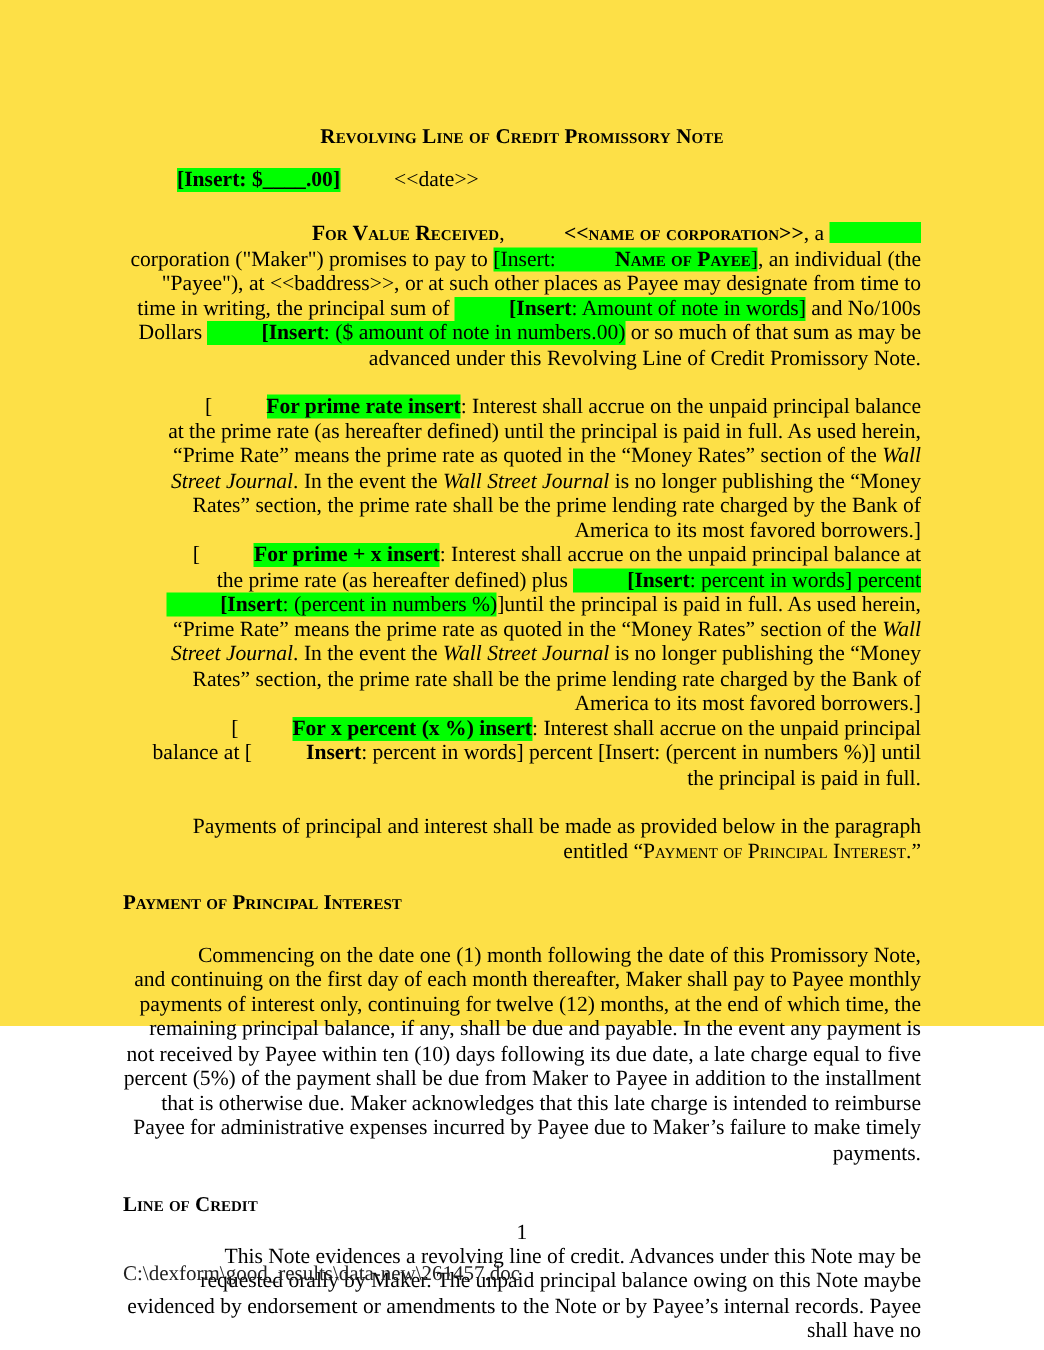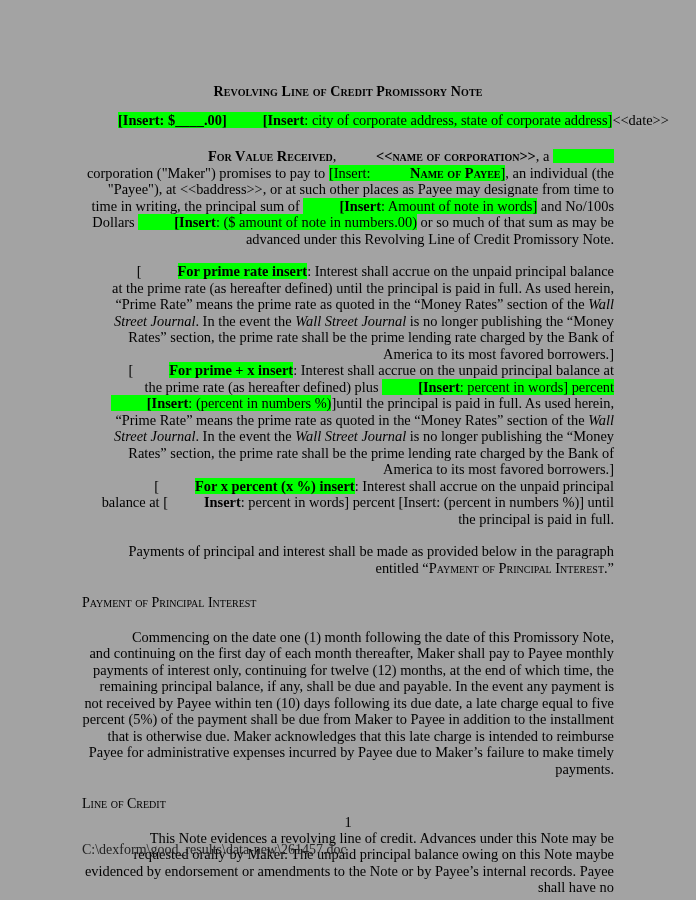--- a/index.html
+++ b/index.html
@@ -1,45 +1,44 @@
 <!DOCTYPE html>
 <html><head>
 <meta charset="utf-8">
 <style>
   html, body { margin: 0; padding: 0; background: #ffffff; }
   body { width: 696px; height: 900px; position: relative; overflow: hidden;
          font-family: "Liberation Serif", "DejaVu Serif", serif; color: #000; }
-  .page { position: absolute; left: 0; top: 0; width: 696px; height: 900px; background: #a3a3a3; }
+  .page { position: absolute; left: 0; top: 0; width: 696px; height: 684px; background: #fde047; }
   .content { position: absolute; left: 82px; top: 84px; width: 532px; font-size: 14.4px; line-height: 16.5px; }
   .title { text-align: center; font-weight: bold; font-size: 13px; font-variant: small-caps; letter-spacing: 0.1px; margin: 0 0 11px 0; font-size: 14px; }
   .hl { background: #00ff00; }
   b, .b { font-weight: bold; margin-left: 36px; }
   .sc { font-variant: small-caps; }
   .row { display: flex; align-items: baseline; white-space: nowrap; }
   .p { margin: 0; text-align: right; }
   .indent { text-indent: 41px; }
   .gap { height: 16px; }
-  .heading { font-weight: normal; font-variant: small-caps; font-size: 14px; }
+  .heading { font-weight: bold; font-variant: small-caps; font-size: 14px; }
   .blank-hl { display: inline-block; width: 61px; height: 14px; background: #00ff00; vertical-align: -2px; }
   .page-num { position: absolute; left: 0; width: 696px; top: 814px; text-align: center; font-size: 14.4px; }
   .footer-path { position: absolute; left: 82px; top: 842px; font-size: 14px; color: #222; }
   i { font-style: italic; }
 </style>
 </head>
 <body>
 
 <div class="page">
   <div class="content">
 
     <div class="title">Revolving Line of Credit Promissory Note</div>
 
     <div class="row" style="margin-bottom:20px;">
       <span class="hl b">[Insert: $____.00]</span>
       <span style="display:inline-block;width:12px;"></span>
-      <span class="hl"><b>[Insert</b><span>: city of corporate address, state of corporate address]</span></span>
       <span style="display:inline-block;width:24px;"></span>
       <span>&lt;&lt;date&gt;&gt;</span>
     </div>
 
     <p class="p indent"><span class="b sc">For Value Received</span><span>, </span><span class="b sc">&lt;&lt;name of corporation&gt;&gt;</span><span>, a </span><span class="blank-hl"></span><span> corporation ("Maker") promises to pay to </span><span class="hl"><span>[Insert: </span><span class="b sc">Name of Payee</span><span>]</span></span><span>, an individual (the "Payee"), at &lt;&lt;baddress&gt;&gt;, or at such other places as Payee may designate from time to time in writing, the principal sum of </span><span class="hl"><b>[Insert</b><span>: Amount of note in words]</span></span><span> and No/100s Dollars </span><span class="hl"><b>[Insert</b><span>: ($ amount of note in numbers.00)</span></span><span> or so much of that sum as may be advanced under this Revolving Line of Credit Promissory Note.</span></p>
 
     <div class="gap"></div>
 
 
     <p class="p indent"><span>[</span><span class="hl b">For prime rate insert</span><span>: Interest shall accrue on the unpaid principal balance at the prime rate (as hereafter defined) until the principal is paid in full.  As used herein, “Prime Rate” means the prime rate as quoted in the “Money Rates” section of the </span><i>Wall Street Journal</i><span>.  In the event the </span><i>Wall Street Journal</i><span> is no longer publishing the “Money Rates” section, the prime rate shall be the prime lending rate charged by the Bank of America to its most favored borrowers.]</span></p>

